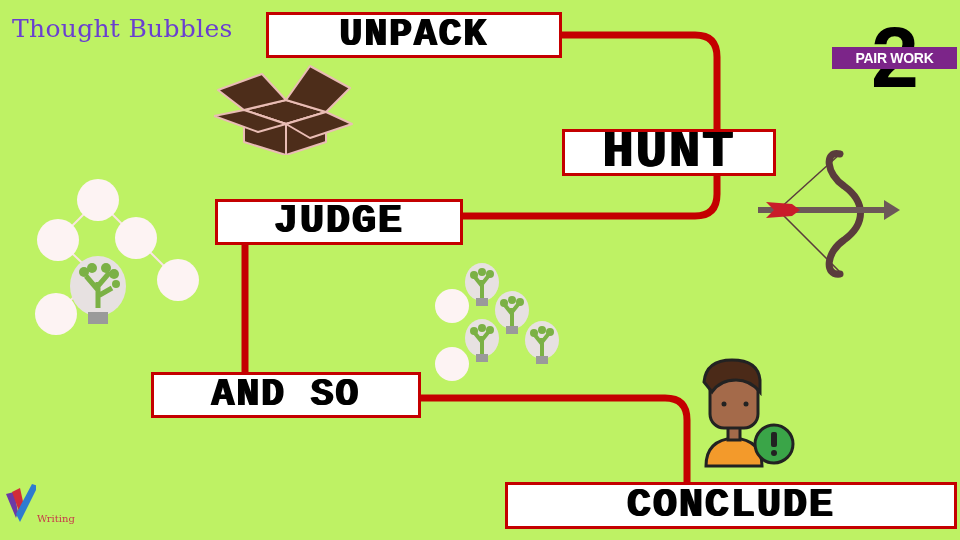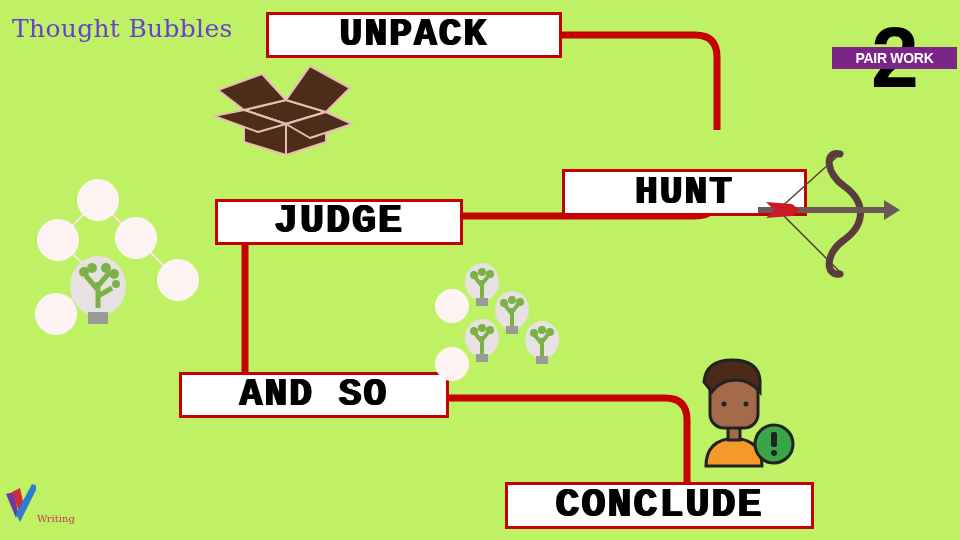--- a/index.html
+++ b/index.html
@@ -46,30 +46,30 @@
       <path d="M245 243 L245 372"></path>
       <path d="M420 398 L665 398 Q687 398 687 420 L687 484"></path>
     </g>
   </svg>
 
   <div class="title">Thought Bubbles</div>
 
   <div class="step-box" style="left:266px; top:12px; width:296px; height:46px; font-size:38px;">
     <span>UNPACK</span>
   </div>
-  <div class="step-box" style="left:562px; top:129px; width:245px; height:47px; font-size:38px;margin-top:40px;">
+  <div class="step-box" style="left:562px; top:129px; width:214px; height:47px; font-size:52px;">
     <span>HUNT</span>
   </div>
   <div class="step-box" style="left:215px; top:199px; width:248px; height:46px; font-size:40px;">
     <span>JUDGE</span>
   </div>
-  <div class="step-box" style="left:151px; top:372px; width:270px; height:46px; font-size:38px;margin-left:28px;">
+  <div class="step-box" style="left:151px; top:372px; width:270px; height:46px; font-size:38px;">
     <span>AND SO</span>
   </div>
-  <div class="step-box" style="left:505px; top:482px; width:309px; height:47px; font-size:40px;">
+  <div class="step-box" style="left:505px; top:482px; width:452px; height:47px; font-size:40px;">
     <span>CONCLUDE</span>
   </div>
 
   <div class="pair-badge">
     <div class="pair-num">2</div>
     <div class="pair-label">PAIR WORK</div>
   </div>
 
   <svg class="icon-abs" style="left:214px; top:60px;" width="140" height="95" viewBox="0 0 140 95">
     <g fill="#4d2d1a" stroke="#e9bcb4" stroke-width="2" stroke-linejoin="round">

